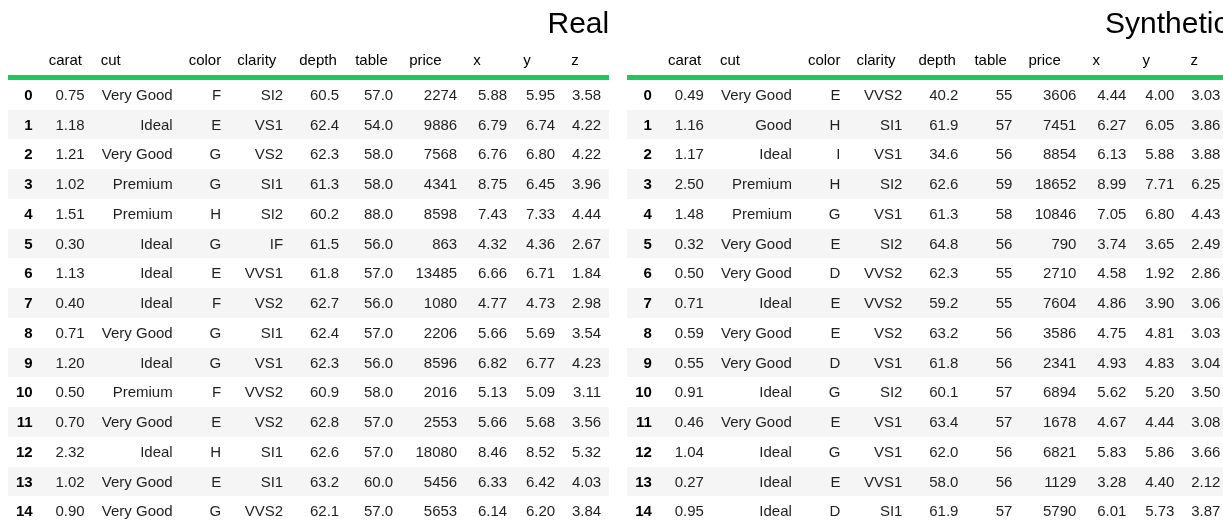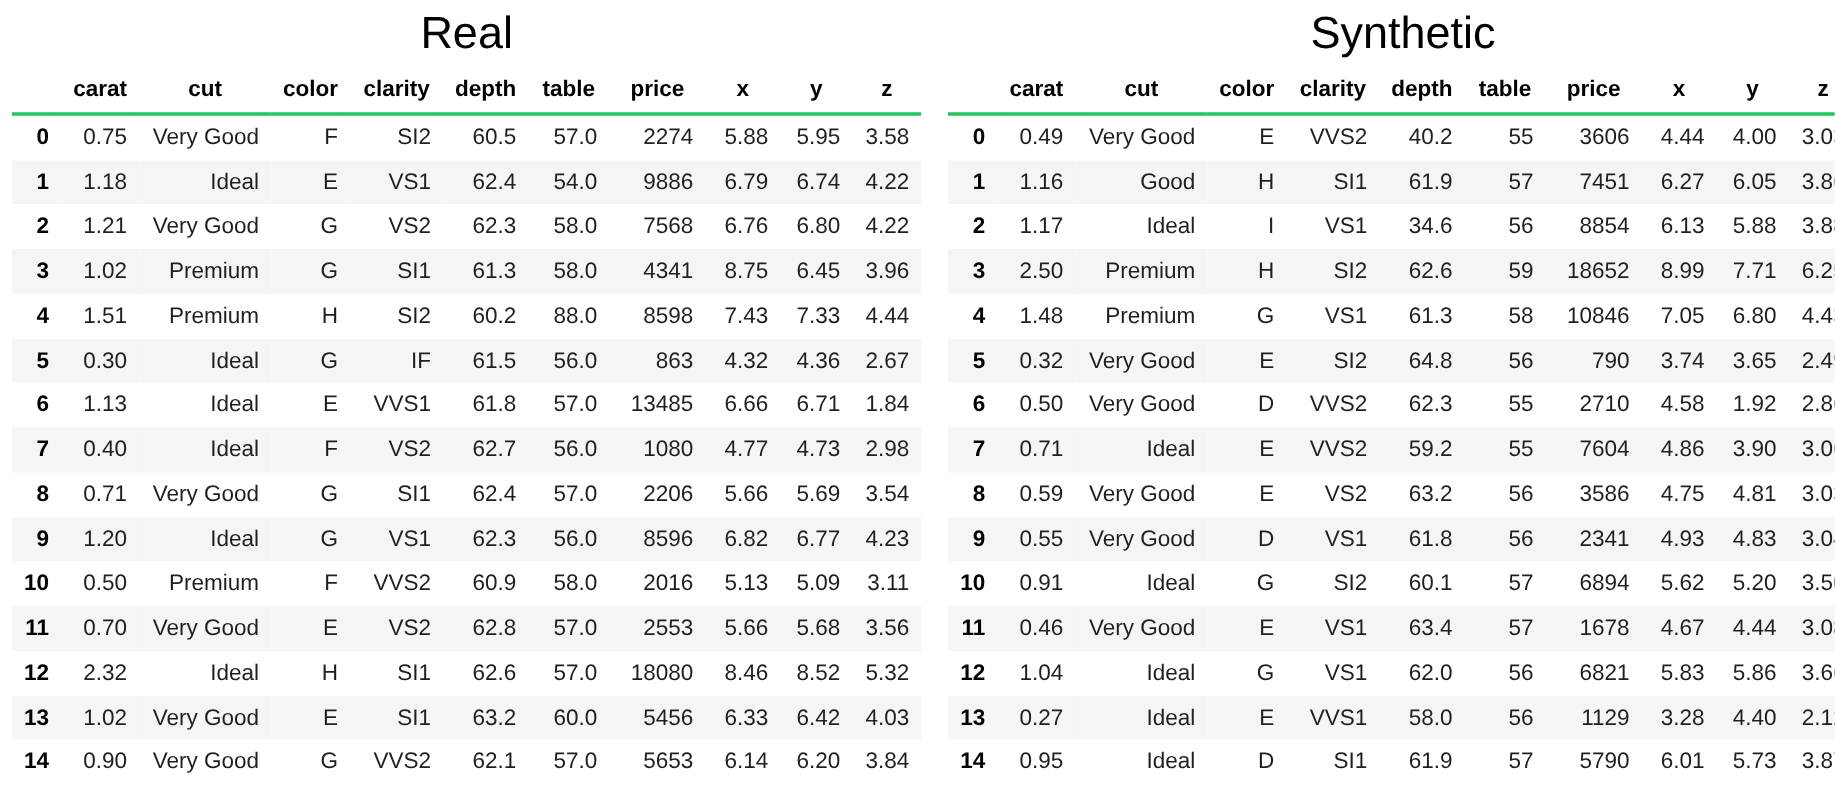--- a/index.html
+++ b/index.html
@@ -5,27 +5,27 @@
   html,body { margin:0; padding:0; background:#ffffff; }
   body {
     width:1223px; height:527px; overflow:hidden;
     font-family:"Liberation Sans", sans-serif;
     color:#1f1f1f;
   }
   .canvas { display:flex; gap:18px; padding:2px 0 0 8px; box-sizing:border-box; }
   .table-panel { flex:0 0 auto; }
   .df-title {
     font-size:30px; font-weight:400; color:#000;
-    text-align:center; margin:4px 0 9px 0; line-height:1.1;
+    text-align:right; margin:4px 0 9px 0; line-height:1.1;
   }
   table.dataframe { border-collapse:collapse; font-size:15px; table-layout:fixed; }
   table.dataframe thead th {
-    font-weight:700; color:#000; text-align:center;
+    font-weight:400; color:#000; text-align:left;
     padding:4px 8px 7px 8px; line-height:1.05;
-    border-bottom:2px solid #22c55e; white-space:nowrap;
+    border-bottom:5px solid #22c55e; white-space:nowrap;
   }
   table.dataframe tbody td {
     text-align:right; padding:7px 8px; line-height:1.05;
     white-space:nowrap; color:#1f1f1f;
   }
   table.dataframe tbody tr:nth-child(even) { background:#f5f5f5; }
   table.dataframe tbody td.idx { font-weight:700; color:#000; }
   .c0{width:16px}.c1{width:36px}.c2{width:72px}.c3{width:32px}.c4{width:46px}
   .c5{width:40px}.c6{width:38px}.c7{width:48px}.c8{width:34px}.c9{width:32px}.c10{width:30px}
 </style>

